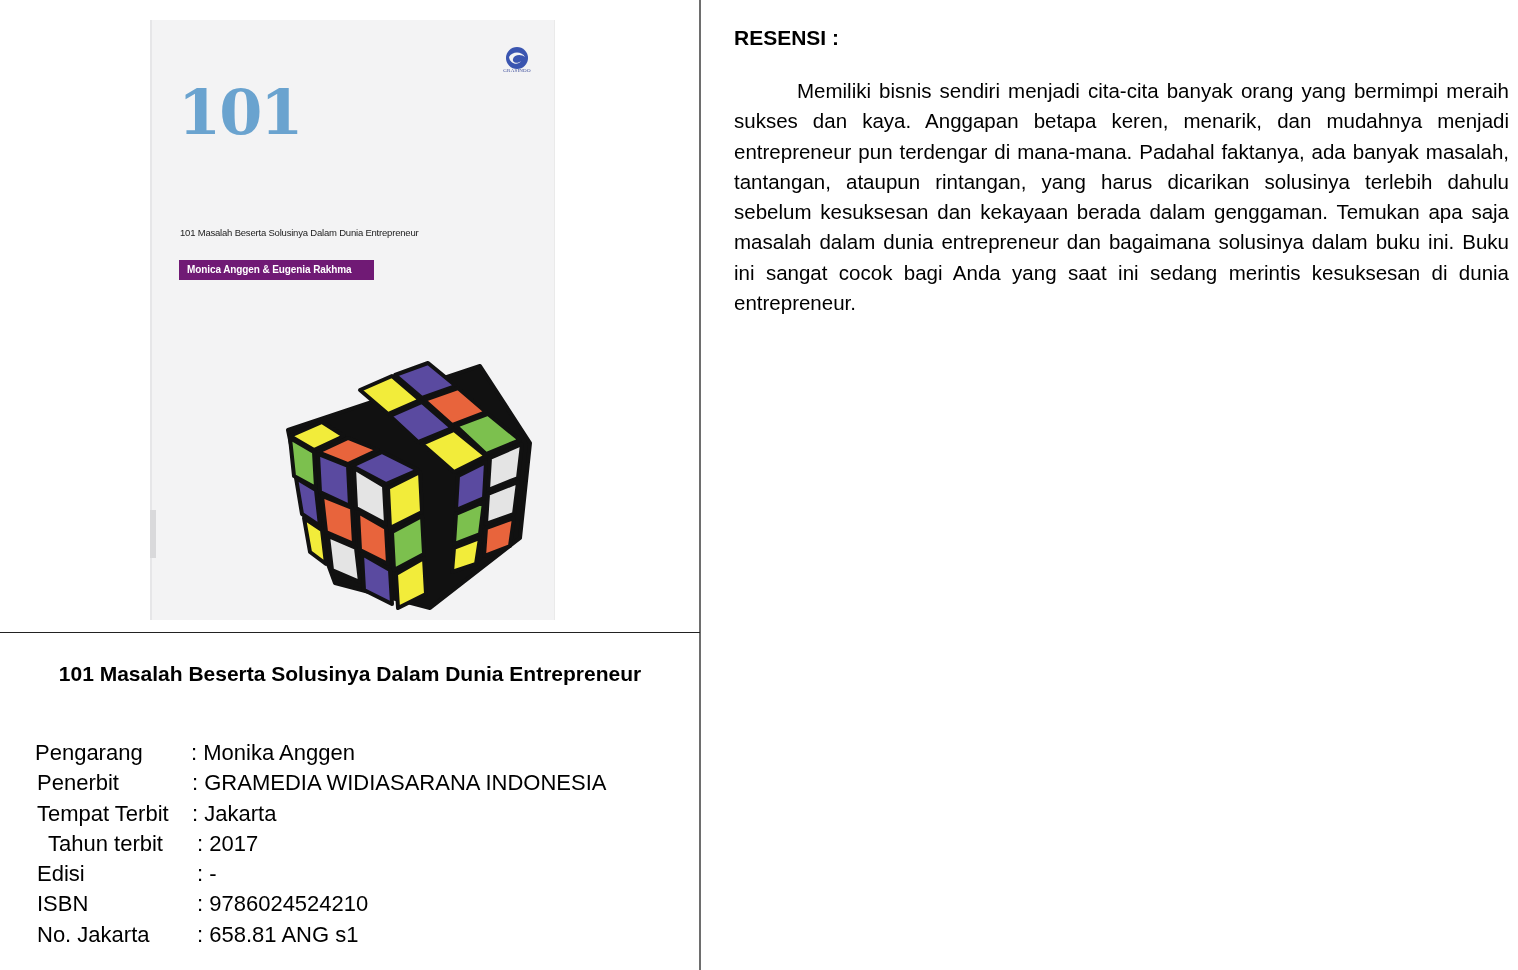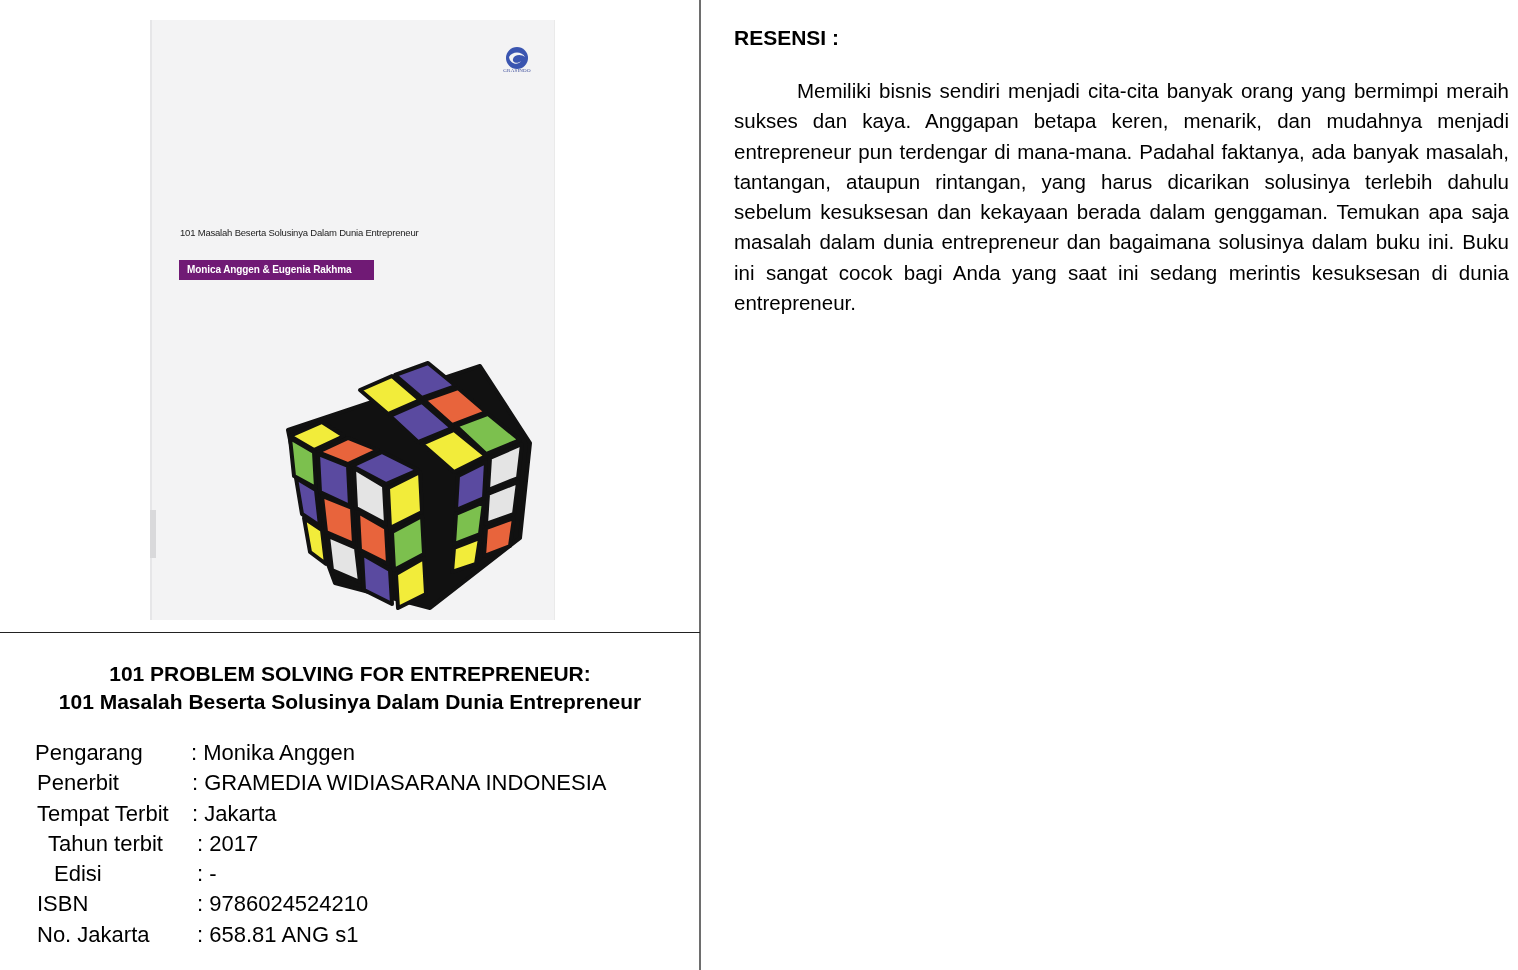--- a/index.html
+++ b/index.html
@@ -86,20 +86,21 @@
 <div class="cover">
   <div class="spine-mark"></div>
   <div class="logo">
     <svg width="26" height="26" viewBox="0 0 26 26">
       <circle cx="13" cy="13" r="11" fill="#3a55b0"></circle>
       <path d="M5 12 C8 6, 18 6, 21 12 C18 9, 10 9, 9 14 C8 18, 14 19, 17 16 C14 21, 6 19, 5 12 Z" fill="#f3f3f4"></path>
     </svg>
   </div>
   <div class="logo-text">GRASINDO</div>
 
+  <div class="num">101</div>
   <div class="subtitle">101 Masalah Beserta Solusinya Dalam Dunia Entrepreneur</div>
   <div class="authors">Monica Anggen &amp; Eugenia Rakhma</div>
 
   <div class="cube">
     <svg width="260" height="280" viewBox="0 0 260 280">
       <g stroke="#111" stroke-width="4" stroke-linejoin="round">
 
         <polygon points="8,92 200,28 250,105 240,200 150,270 55,245 20,150" fill="#111"></polygon>
 
         <polygon points="80,52 112,38 140,62 108,76" fill="#f2ec3a"></polygon>
@@ -132,21 +133,20 @@
         <polygon points="208,156 238,144 234,176 206,186" fill="#e4e4e4"></polygon>
         <polygon points="176,176 204,164 200,196 174,206" fill="#7cc04e"></polygon>
         <polygon points="206,190 234,180 230,208 204,218" fill="#e8643c"></polygon>
         <polygon points="174,210 200,200 196,226 172,234" fill="#f2ec3a"></polygon>
       </g>
     </svg>
   </div>
 </div>
 
 <div class="book-title">
-  <div>101 PROBLEM SOLVING FOR ENTREPRENEUR:</div>
   <div>101 Masalah Beserta Solusinya Dalam Dunia Entrepreneur</div>
 </div>
 
 <div class="meta">
   <div class="meta-row">
     <span class="k" style="left:0">Pengarang</span>
     <span class="v" style="left:156px">: Monika Anggen</span>
   </div>
   <div class="meta-row">
     <span class="k" style="left:2px">Penerbit</span>
@@ -154,21 +154,21 @@
   </div>
   <div class="meta-row">
     <span class="k" style="left:2px">Tempat Terbit</span>
     <span class="v" style="left:157px">: Jakarta</span>
   </div>
   <div class="meta-row">
     <span class="k" style="left:13px">Tahun terbit</span>
     <span class="v" style="left:162px">: 2017</span>
   </div>
   <div class="meta-row">
-    <span class="k" style="left:19px">Edisi</span>
+    <span class="k" style="left:2px">Edisi</span>
     <span class="v" style="left:162px">: -</span>
   </div>
   <div class="meta-row">
     <span class="k" style="left:2px">ISBN</span>
     <span class="v" style="left:162px">: 9786024524210</span>
   </div>
   <div class="meta-row">
     <span class="k" style="left:2px">No. Jakarta</span>
     <span class="v" style="left:162px">: 658.81 ANG s1</span>
   </div>

